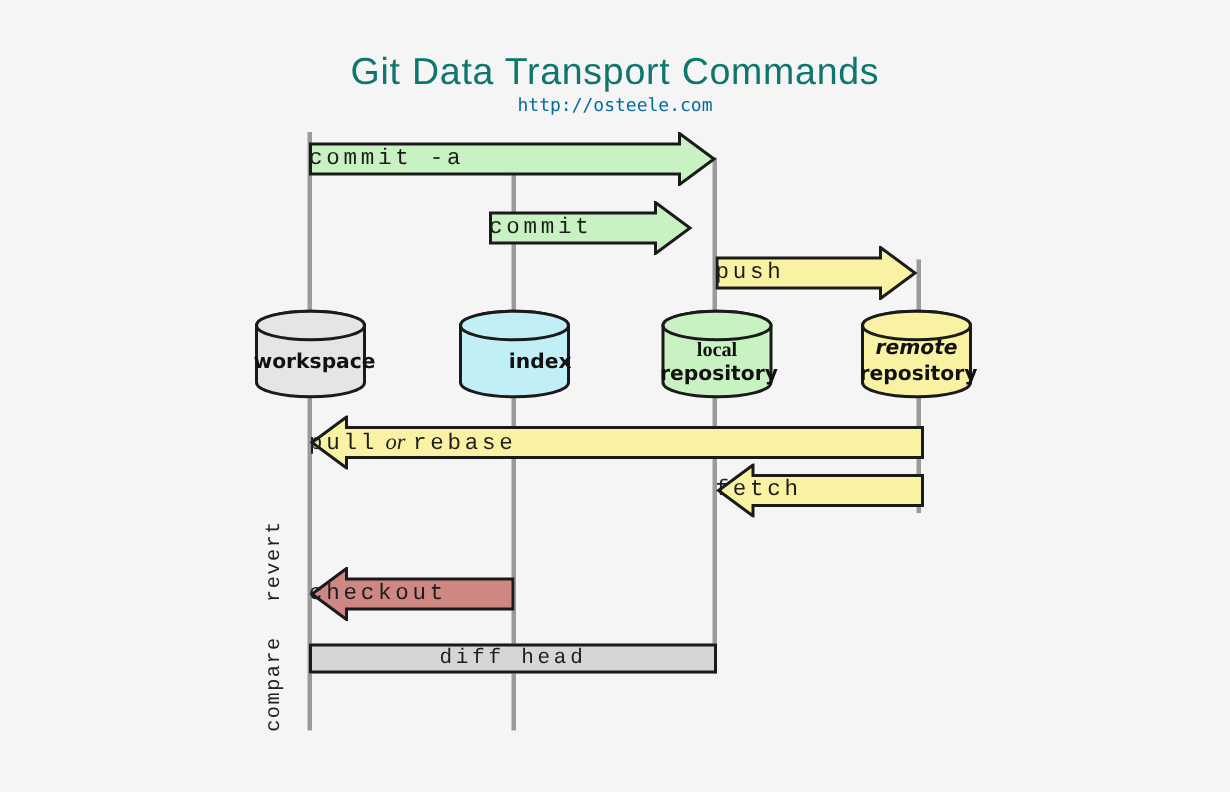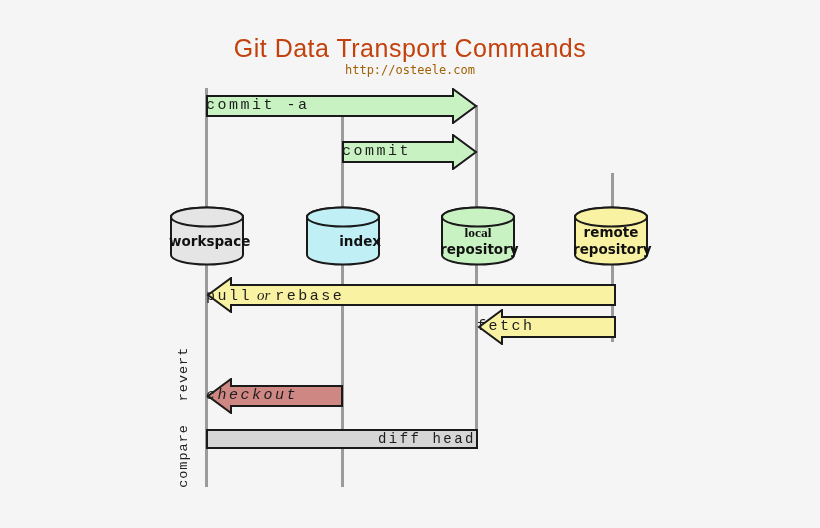--- a/index.html
+++ b/index.html
@@ -4,26 +4,26 @@
 <style>
   html,body{margin:0;padding:0;}
   body{font-family:"Liberation Sans","DejaVu Sans",sans-serif;}
   .canvas{
     position:relative;width:820px;height:528px;overflow:hidden;
     background:var(--bg,#f5f5f5);
   }
   
   .title{
     position:absolute;top:34px;left:0;width:820px;text-align:center;
-    font-size:25px;font-weight:500;color:#c2410c;letter-spacing:.5px;
+    font-size:25px;font-weight:500;color:#0f766e;letter-spacing:.5px;
   }
   .subtitle{
     position:absolute;top:63px;left:0;width:820px;text-align:center;
     font-family:"DejaVu Sans Mono","Liberation Mono",monospace;
-    font-size:12px;color:#a16207;
+    font-size:12px;color:#0369a1;
   }
   
   .vline{position:absolute;width:3px;background:var(--line-gray,#9b9b9b);z-index:1;}
   
   .arrow{position:absolute;z-index:3;}
   .arrow svg{display:block;}
   .arrow .lbl{
     position:absolute;left:0;top:0;width:100%;height:36px;line-height:36px;
     text-align:left;
     font-family:"Liberation Mono","DejaVu Sans Mono",monospace;
@@ -81,27 +81,33 @@
   <div class="vline" style="left:611px;top:173px;height:169px;"></div>
 
   <div class="arrow" style="left:206px;top:88px;width:272px;">
     <svg width="272" height="36" viewBox="0 0 272 36">
       <polygon class="poly-green" points="1,8 247,8 247,1 270,18 247,35 247,28 1,28"></polygon>
     </svg>
     <span class="lbl">commit -a</span>
   </div>
 
 
-  <div class="arrow" style="left:342px;top:134px;width:162px;">
+  <div class="arrow" style="left:326px;top:134px;width:162px;">
     <svg width="136" height="36" viewBox="0 0 136 36">
       <polygon class="poly-green" points="1,8 111,8 111,1 134,18 111,35 111,28 1,28"></polygon>
     </svg>
     <span class="lbl">commit</span>
   </div>
 
+  <div class="arrow" style="left:477px;top:164px;width:135px;">
+    <svg width="135" height="36" viewBox="0 0 135 36">
+      <polygon class="poly-yellow" points="1,8 110,8 110,1 133,18 110,35 110,28 1,28"></polygon>
+    </svg>
+    <span class="lbl">push</span>
+  </div>
 
   <div class="cyl cyl-workspace" style="left:169px;top:205px;">
     <svg width="76" height="64" viewBox="0 0 76 64">
       <path class="fillable cyl-stroke" d="M2 12 a36 9.5 0 0 1 72 0 l0 38 a36 9.5 0 0 1 -72 0 z"></path>
       <ellipse class="fillable cyl-stroke" cx="38" cy="12" rx="36" ry="9.5"></ellipse>
     </svg>
     <span class="clbl" style="top:28px;">workspace</span>
   </div>
 
   <div class="cyl cyl-index" style="left:305px;top:205px;">
@@ -119,47 +125,47 @@
     </svg>
     <span class="clbl" style="top:19px;font-family:Liberation Serif, serif;">local</span>
     <span class="clbl" style="top:36px;">repository</span>
   </div>
 
   <div class="cyl cyl-remote" style="left:573px;top:205px;">
     <svg width="76" height="64" viewBox="0 0 76 64">
       <path class="fillable cyl-stroke" d="M2 12 a36 9.5 0 0 1 72 0 l0 38 a36 9.5 0 0 1 -72 0 z"></path>
       <ellipse class="fillable cyl-stroke" cx="38" cy="12" rx="36" ry="9.5"></ellipse>
     </svg>
-    <span class="clbl" style="top:19px;">remote</span>
+    <span class="clbl" style="top:19px;font-style:italic;">remote</span>
     <span class="clbl" style="top:36px;">repository</span>
   </div>
 
   <div class="arrow" style="left:206px;top:277px;width:342px;">
     <svg width="410" height="36" viewBox="0 0 410 36">
       <polygon class="poly-yellow" points="409,8 25,8 25,1 2,18 25,35 25,28 409,28"></polygon>
     </svg>
     <span class="lbl"><span>pull</span><span class="conj">or</span><span>rebase</span></span>
   </div>
 
   <div class="arrow" style="left:477px;top:309px;width:139px;">
     <svg width="139" height="36" viewBox="0 0 139 36">
       <polygon class="poly-yellow" points="138,8 25,8 25,1 2,18 25,35 25,28 138,28"></polygon>
     </svg>
     <span class="lbl">fetch</span>
   </div>
 
 
-  <div class="arrow" style="left:206px;top:378px;width:137px;font-style:italic;">
+  <div class="arrow" style="left:206px;top:378px;width:137px;">
     <svg width="137" height="36" viewBox="0 0 137 36">
       <polygon class="poly-red" points="136,8 25,8 25,1 2,18 25,35 25,28 136,28"></polygon>
     </svg>
     <span class="lbl">checkout</span>
   </div>
 
-  <div class="bar" style="left:206px;top:429px;width:272px;text-align:right;">
+  <div class="bar" style="left:206px;top:429px;width:272px;">
     <span>diff head</span>
   </div>
 
 
   <div class="side-label" style="left:139px;top:364px;">revert</div>
   <div class="side-label" style="left:139px;top:446px;">compare</div>
 
 </div>
 
 </body></html>

